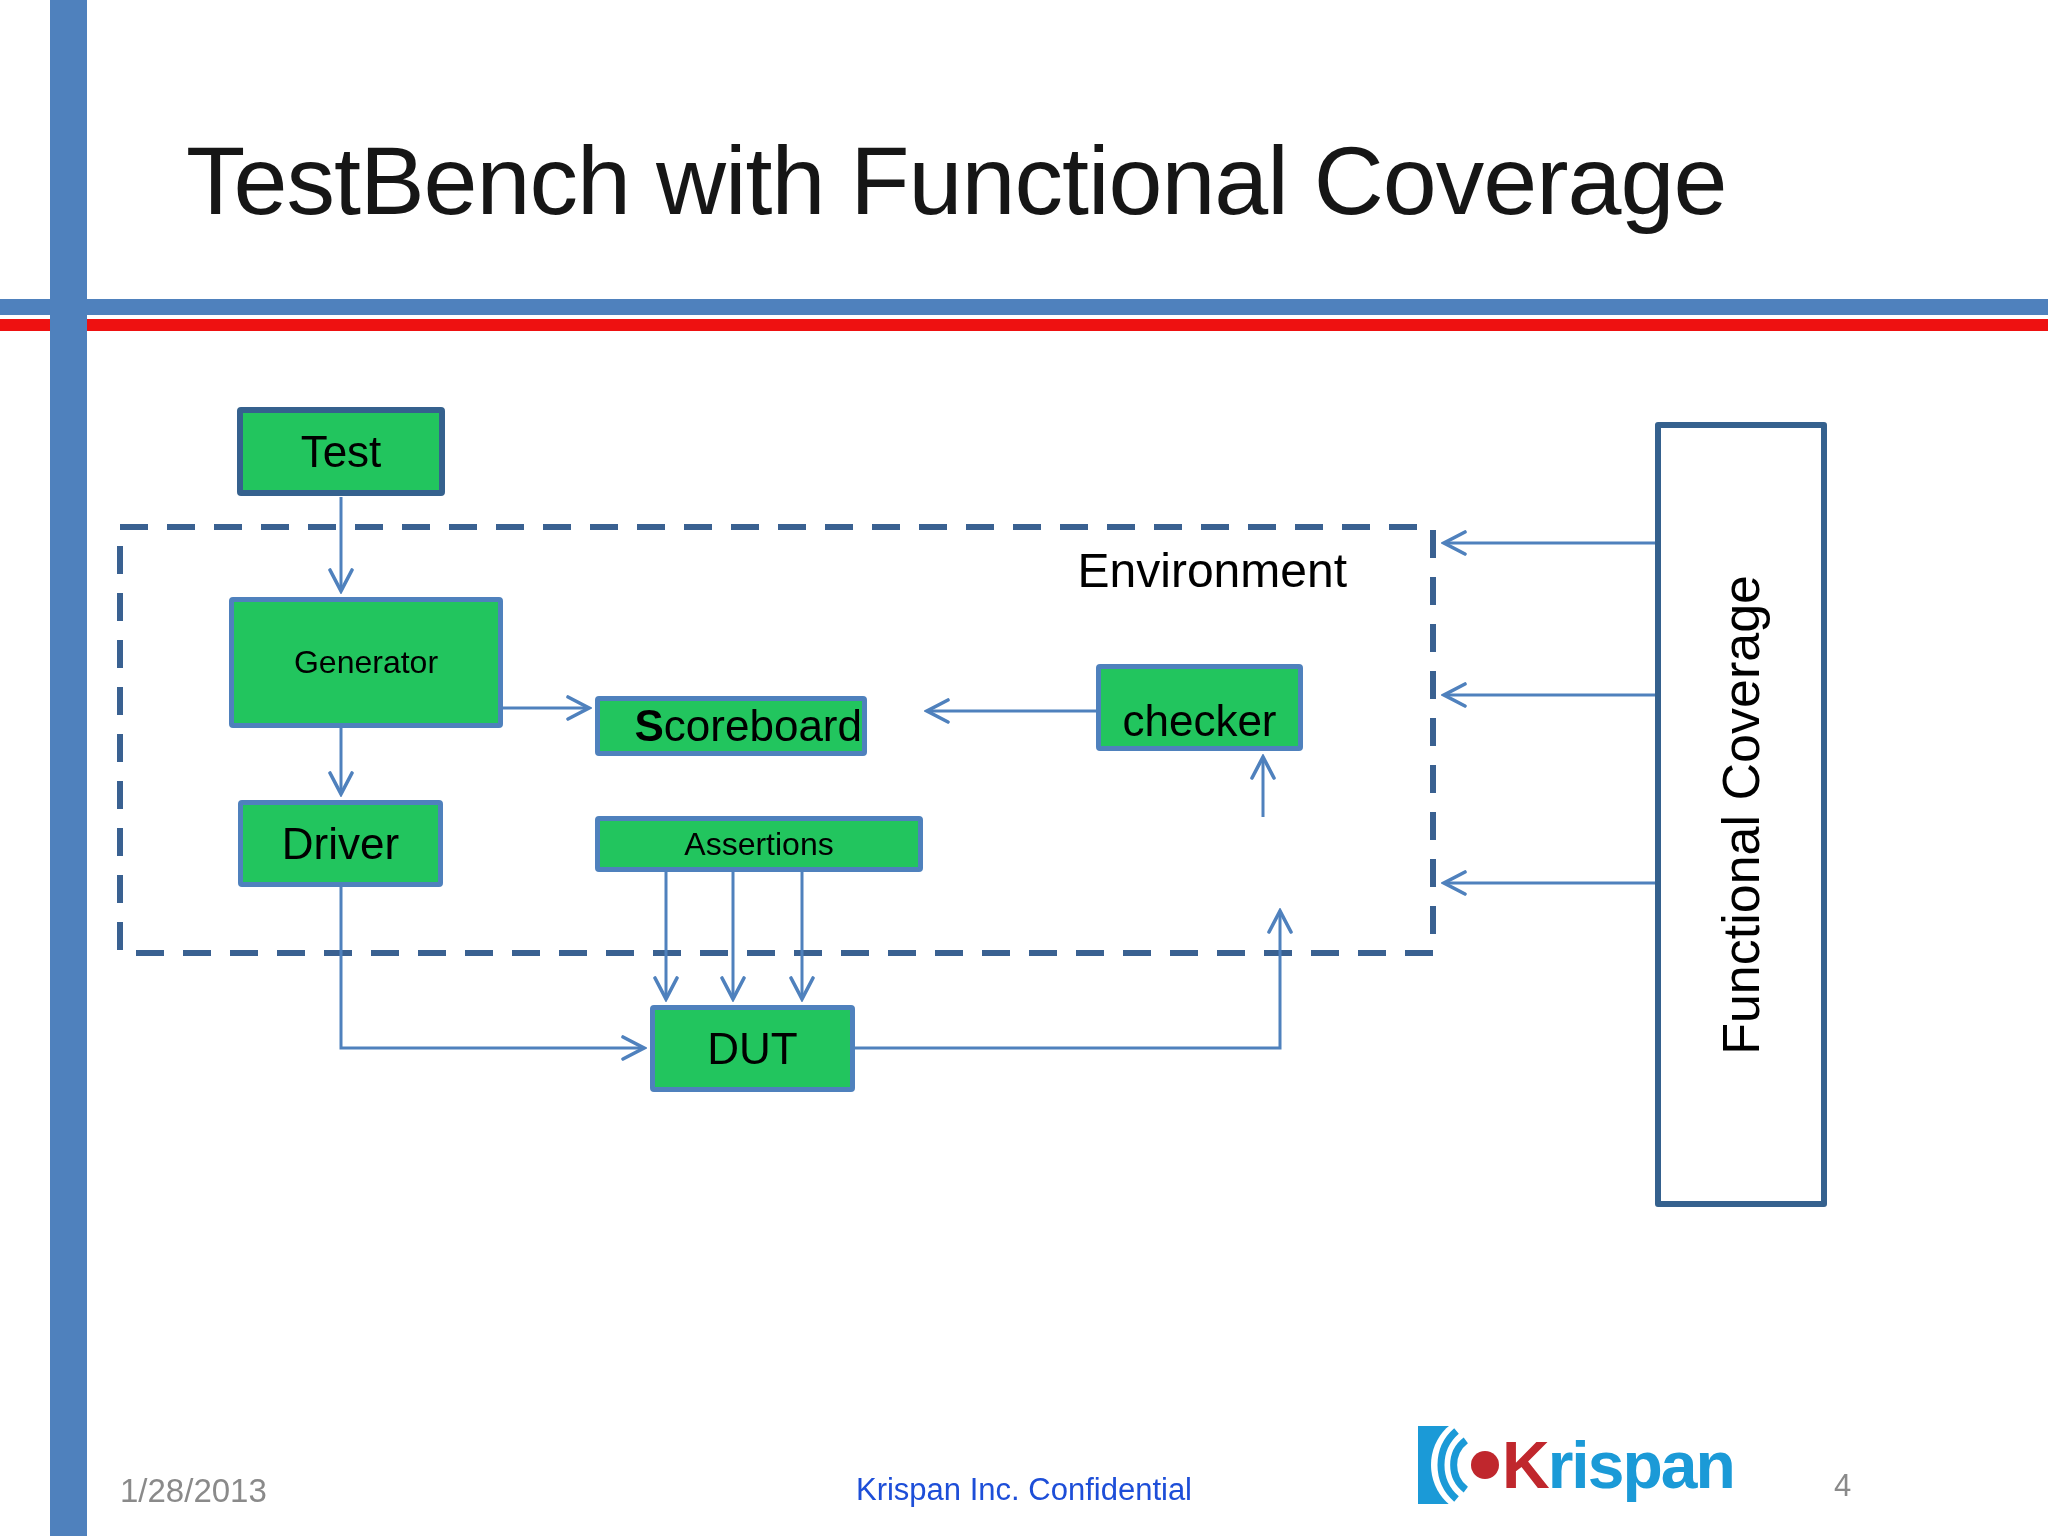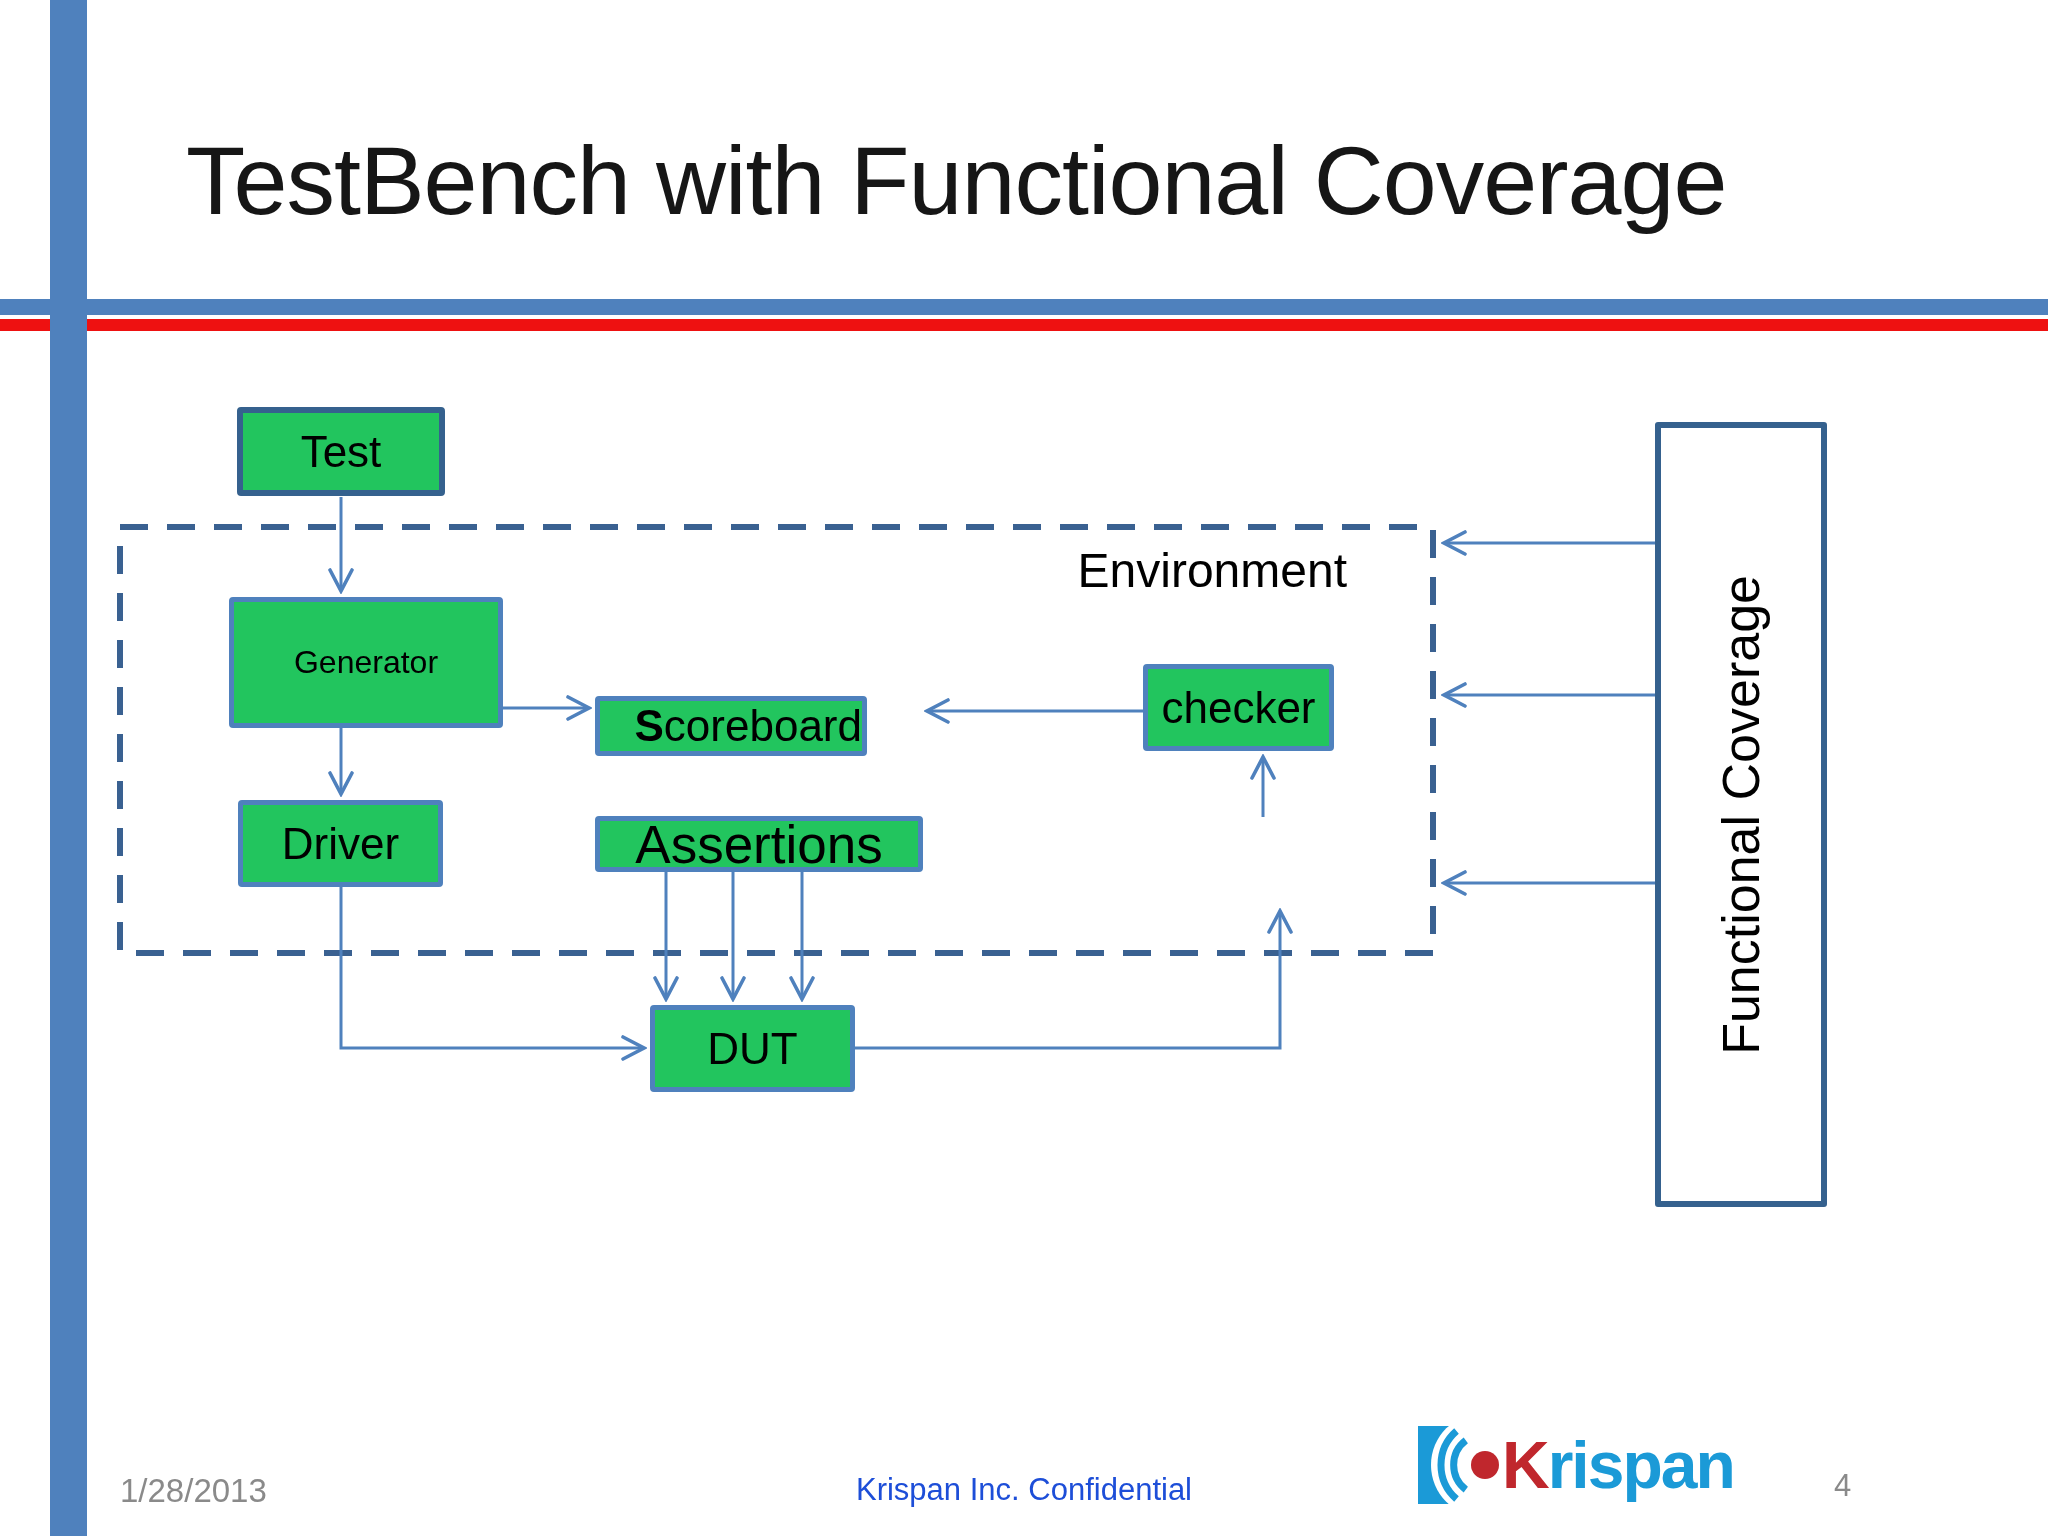--- a/index.html
+++ b/index.html
@@ -98,25 +98,25 @@
     </div>
 
     <div class="box" style="left:238px;top:800px;width:205px;height:87px;">
       <span>Driver</span>
     </div>
 
     <div class="box" style="left:595px;top:696px;width:272px;height:60px;justify-content:flex-end;">
       <span><b>S</b><span>coreboard</span></span>
     </div>
 
-    <div class="box" style="left:595px;top:816px;width:328px;height:56px;font-size:53px;">
+    <div class="box" style="left:595px;top:816px;width:328px;height:56px;font-size:32px;">
       <span>Assertions</span>
     </div>
 
-    <div class="box" style="left:1143px;top:664px;width:191px;height:87px;">
+    <div class="box" style="left:1096px;top:664px;width:207px;height:87px;align-items:flex-end;">
       <span>checker</span>
     </div>
 
 
     <div class="box" style="left:650px;top:1005px;width:205px;height:87px;align-items:center;">
       <span>DUT</span>
     </div>
 
     <div class="fc-box">
       <span class="vtext">Functional Coverage</span>

